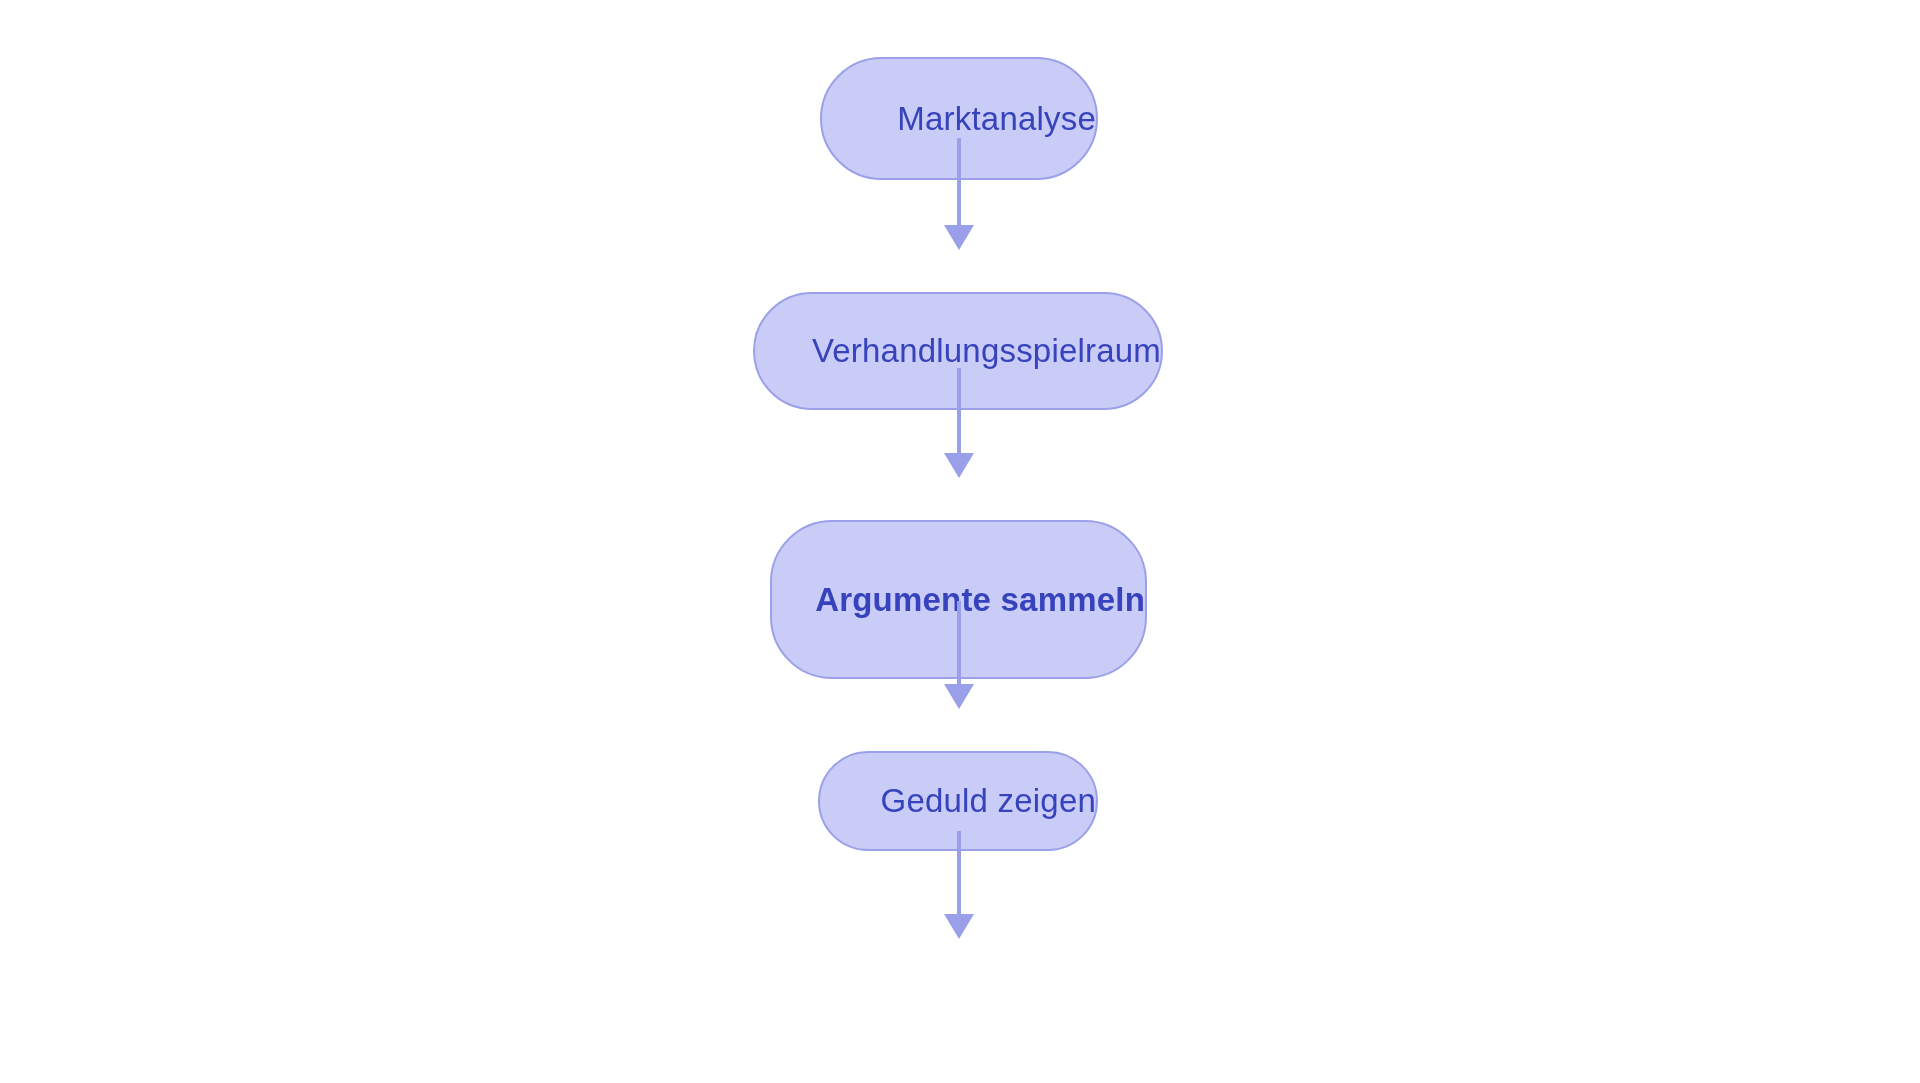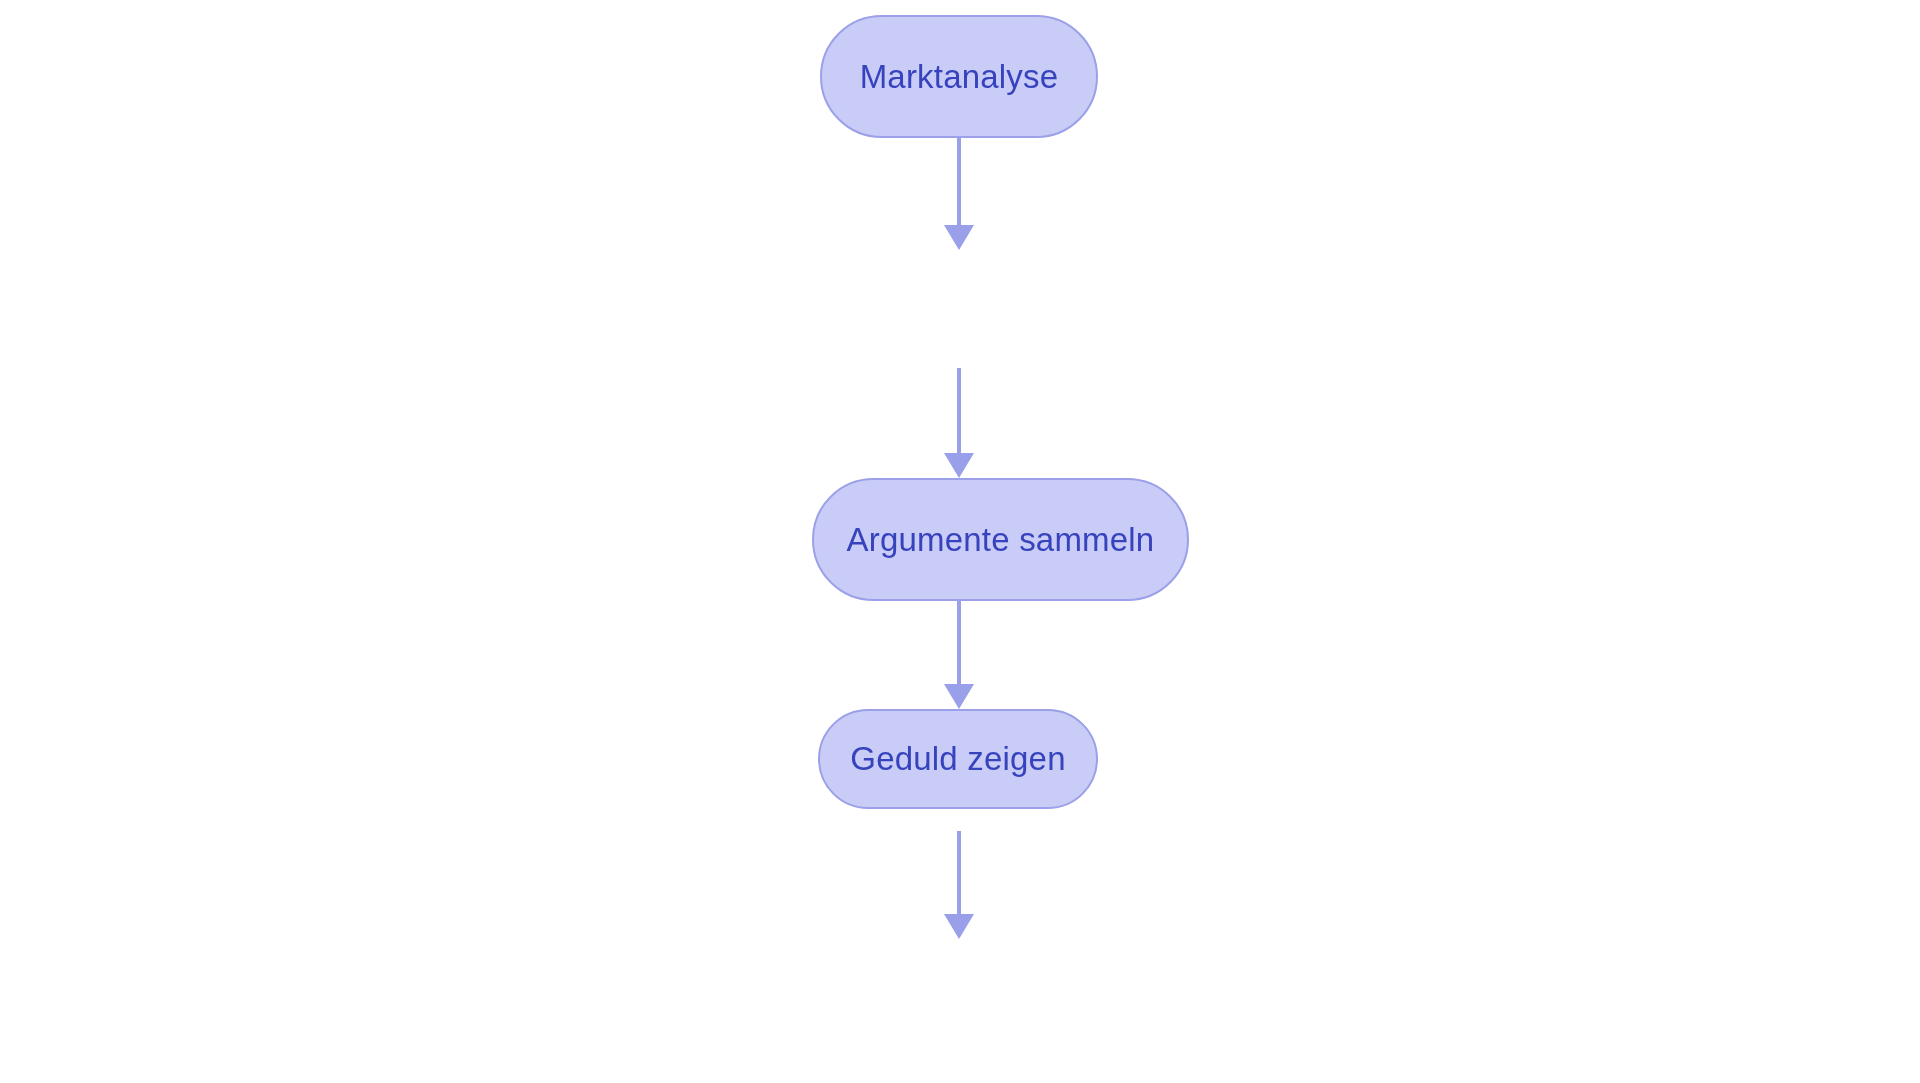--- a/index.html
+++ b/index.html
@@ -18,29 +18,30 @@
     background: #ffffff;
   }
   .node {
     position: absolute;
     box-sizing: border-box;
     background: var(--node-fill, #c9ccf7);
     border: 2px solid var(--node-border, #9ba0e8);
     border-radius: 62px;
     display: flex;
     align-items: center;
-    justify-content: center;
+    justify-content: flex-end;
     color: var(--node-text, #3742bd);
     font-size: 33px;
     letter-spacing: 0.2px;
     white-space: nowrap;
+    margin-top: 42px;
   }
   .n1 { left: 820px; top: 15px;  width: 278px; height: 123px; }
   .n2 { left: 753px; top: 250px; width: 410px; height: 118px; }
-  .n3 { left: 812px; top: 478px; width: 377px; height: 123px; }
+  .n3 { left: 770px; top: 478px; width: 377px; height: 159px; font-weight: bold; }
   .n4 { left: 818px; top: 709px; width: 280px; height: 100px; }
   .n5 { left: 782px; top: 939px; width: 353px; height: 123px; }
 
   .arrow {
     position: absolute;
     left: 944px;          
     width: 30px;
     display: flex;
     flex-direction: column;
     align-items: center;
@@ -69,20 +70,23 @@
 
   <div class="node n1">
     <span>Marktanalyse</span>
   </div>
 
   <div class="arrow a1">
     <div class="shaft"></div>
     <div class="head"></div>
   </div>
 
+  <div class="node n2">
+    <span>Verhandlungsspielraum</span>
+  </div>
 
   <div class="arrow a2">
     <div class="shaft"></div>
     <div class="head"></div>
   </div>
 
   <div class="node n3">
     <span>Argumente sammeln</span>
   </div>
 

